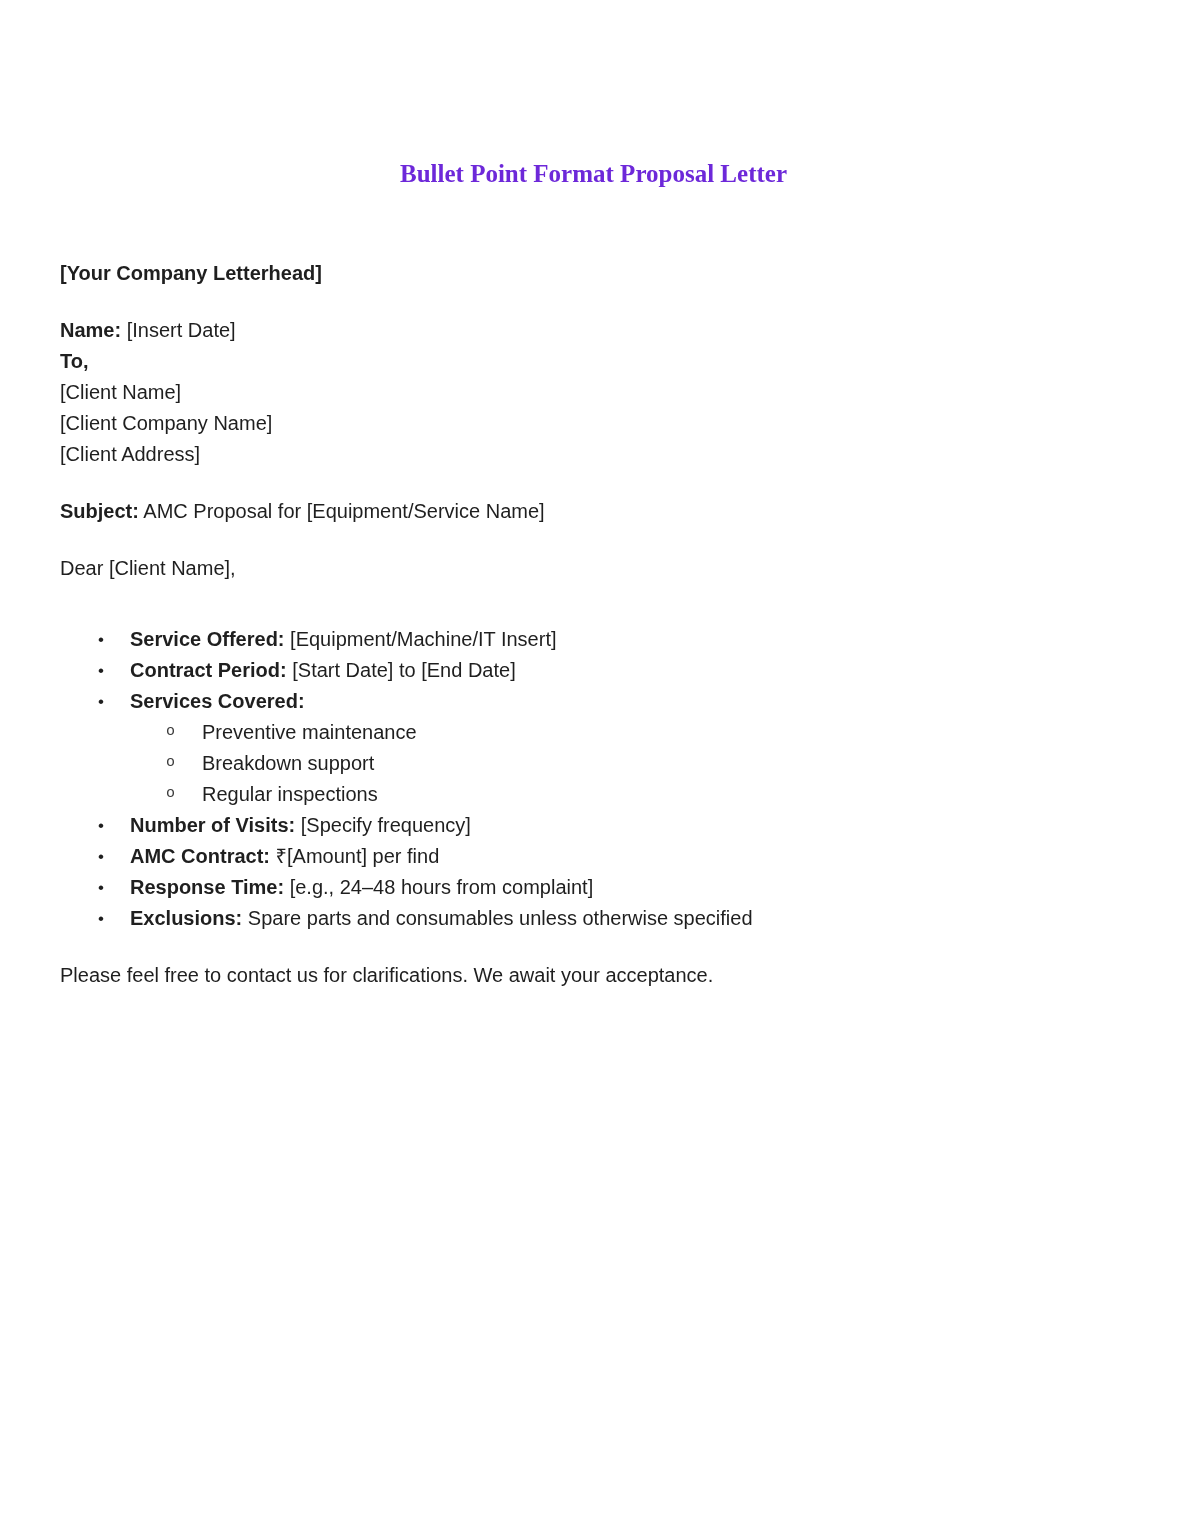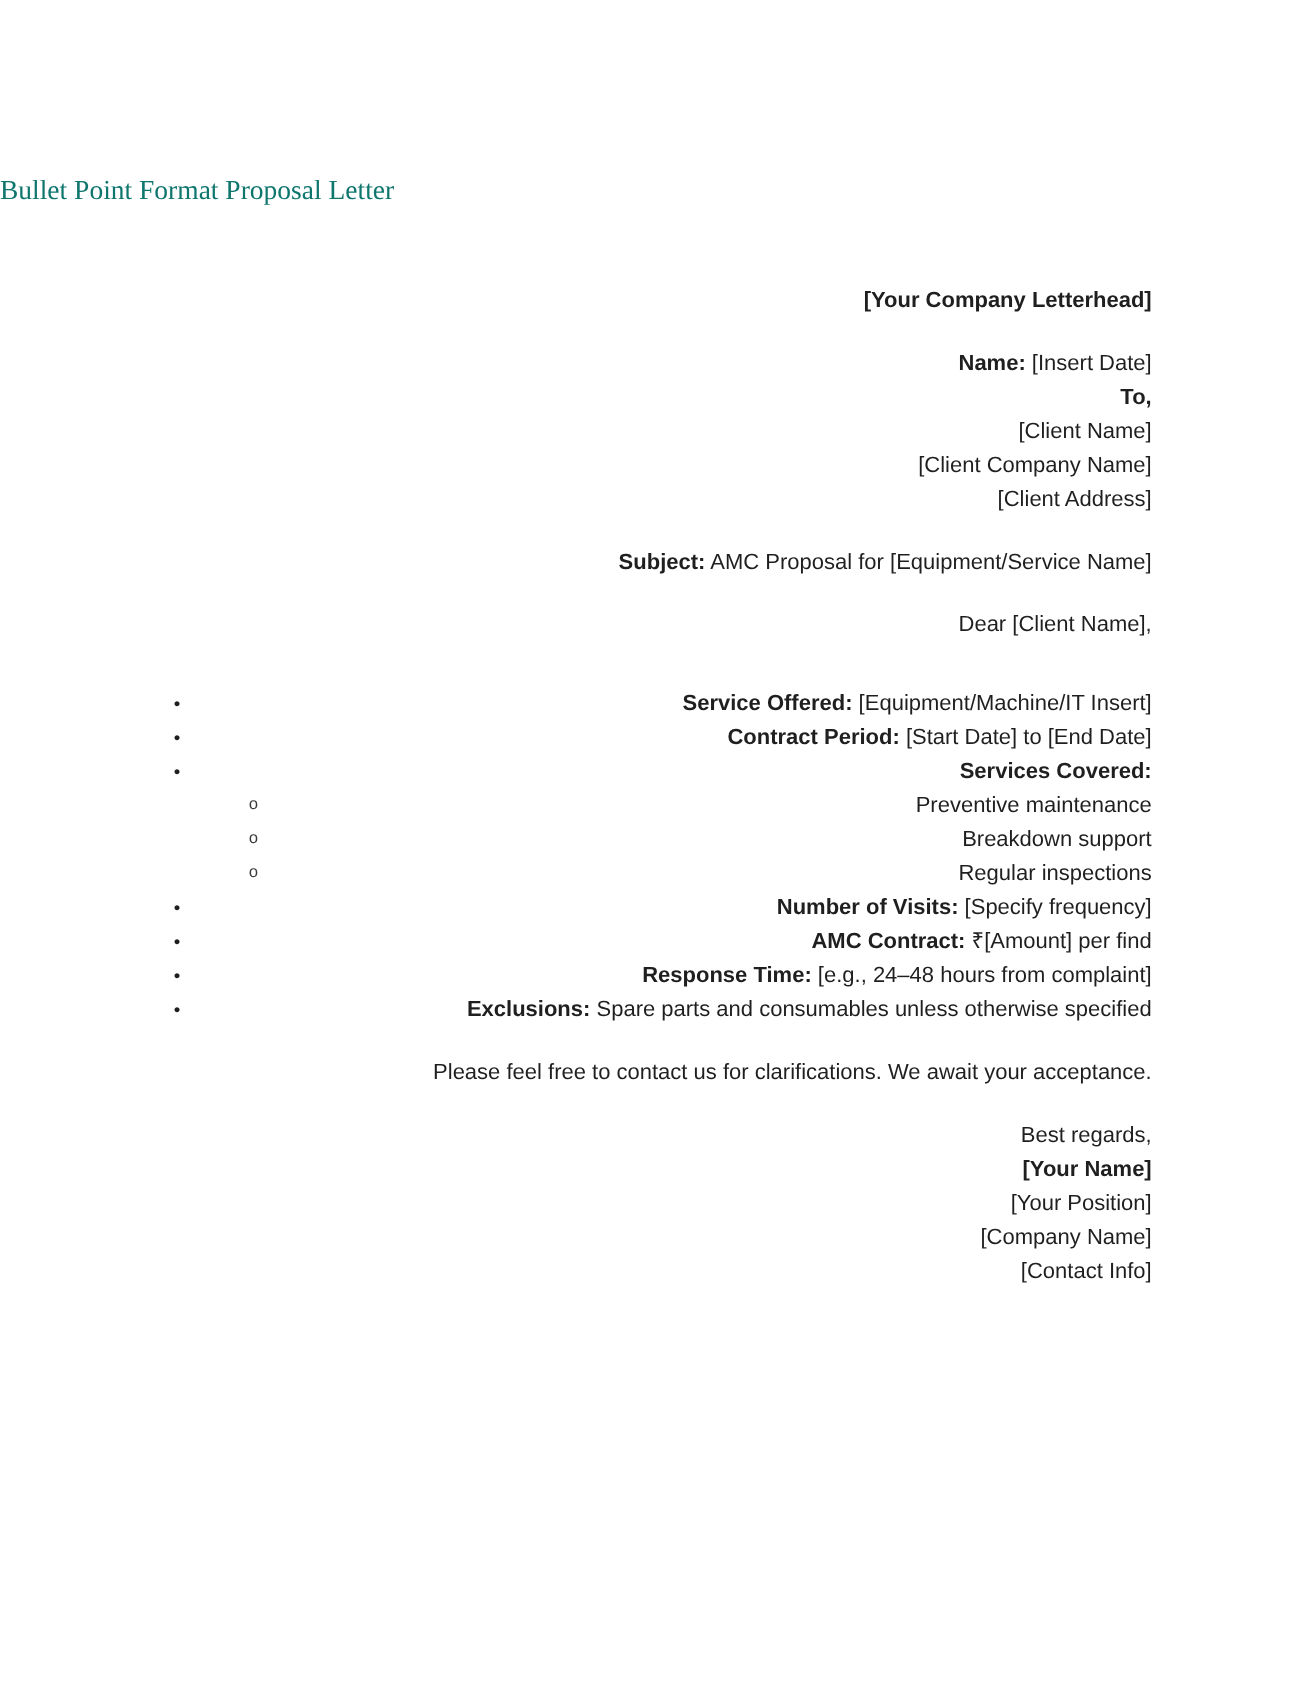--- a/index.html
+++ b/index.html
@@ -10,30 +10,29 @@
     height: 1536px;
     background: #ffffff;
     font-family: "Liberation Sans", sans-serif;
     font-size: 20px;
     line-height: 31px;
     color: #1f1f1f;
     overflow: hidden;
   }
   .title {
     padding-top: 158px;
-    text-align: left;
+    text-align: center;
     font-family: "Liberation Serif", serif;
-    font-weight: normal;
+    font-weight: bold;
     font-size: 25px;
     line-height: 32px;
-    color: #0f766e;
+    color: #6d28d9;
   }
   .content {
-    margin: 68px 140px 0 120px;
-    text-align: right;
+    margin: 68px 140px 0 60px;
   }
   .block { margin-bottom: 26px; }
   .bold { font-weight: bold; }
   .line { display: block; }
   .bullet-list { margin-top: 40px; margin-bottom: 26px; }
   .b-item { position: relative; padding-left: 70px; }
   .b-item .dot {
     position: absolute;
     left: 38px;
     top: 0;
@@ -128,22 +127,15 @@
       <div class="b-item">
         <span class="dot">•</span>
         <span class="bold">Exclusions:</span>
         <span>Spare parts and consumables unless otherwise specified</span>
       </div>
 
     </div>
 
     <div class="block">Please feel free to contact us for clarifications. We await your acceptance.</div>
 
-    <div class="block">
-      <span class="line">Best regards,</span>
-      <span class="line bold">[Your Name]</span>
-      <span class="line">[Your Position]</span>
-      <span class="line">[Company Name]</span>
-      <span class="line">[Contact Info]</span>
-    </div>
 
   </div>
 </div>
 
 </body></html>

